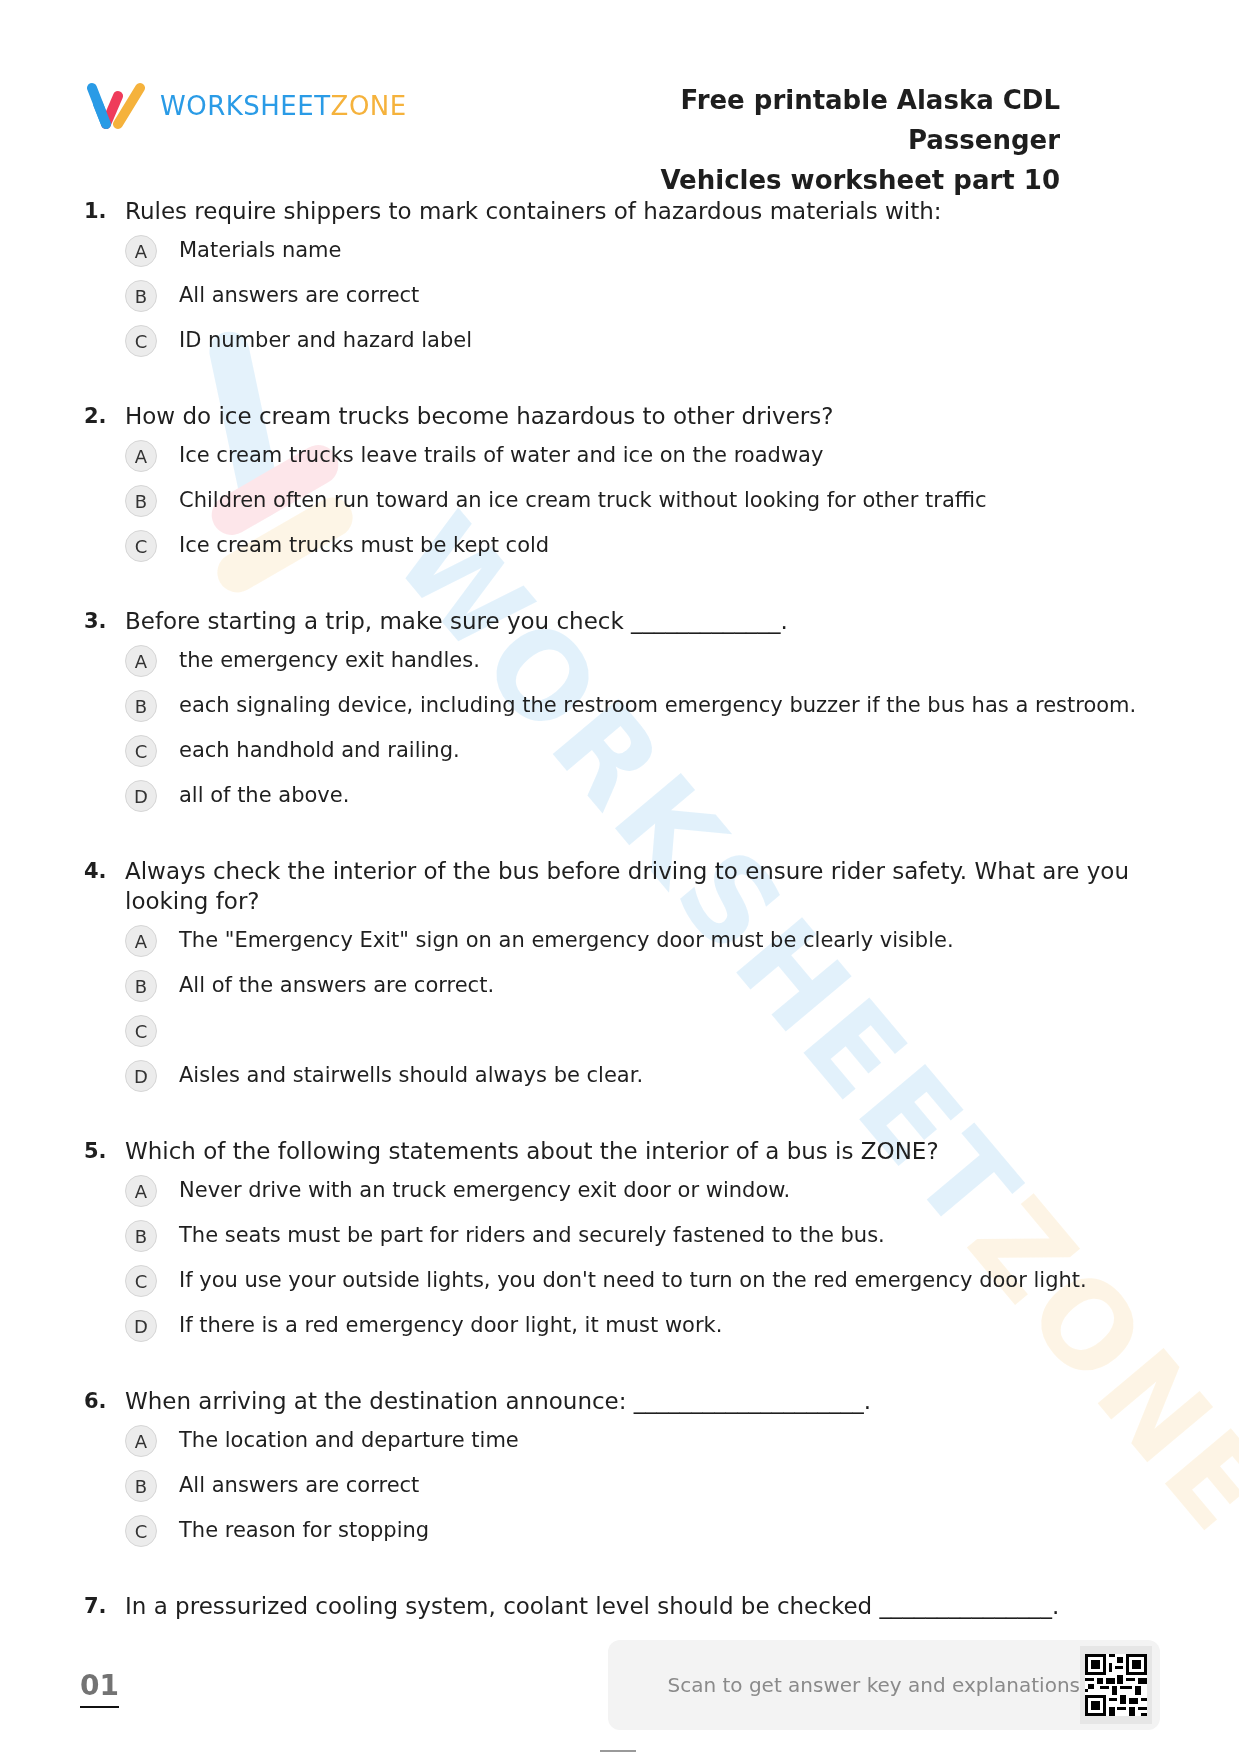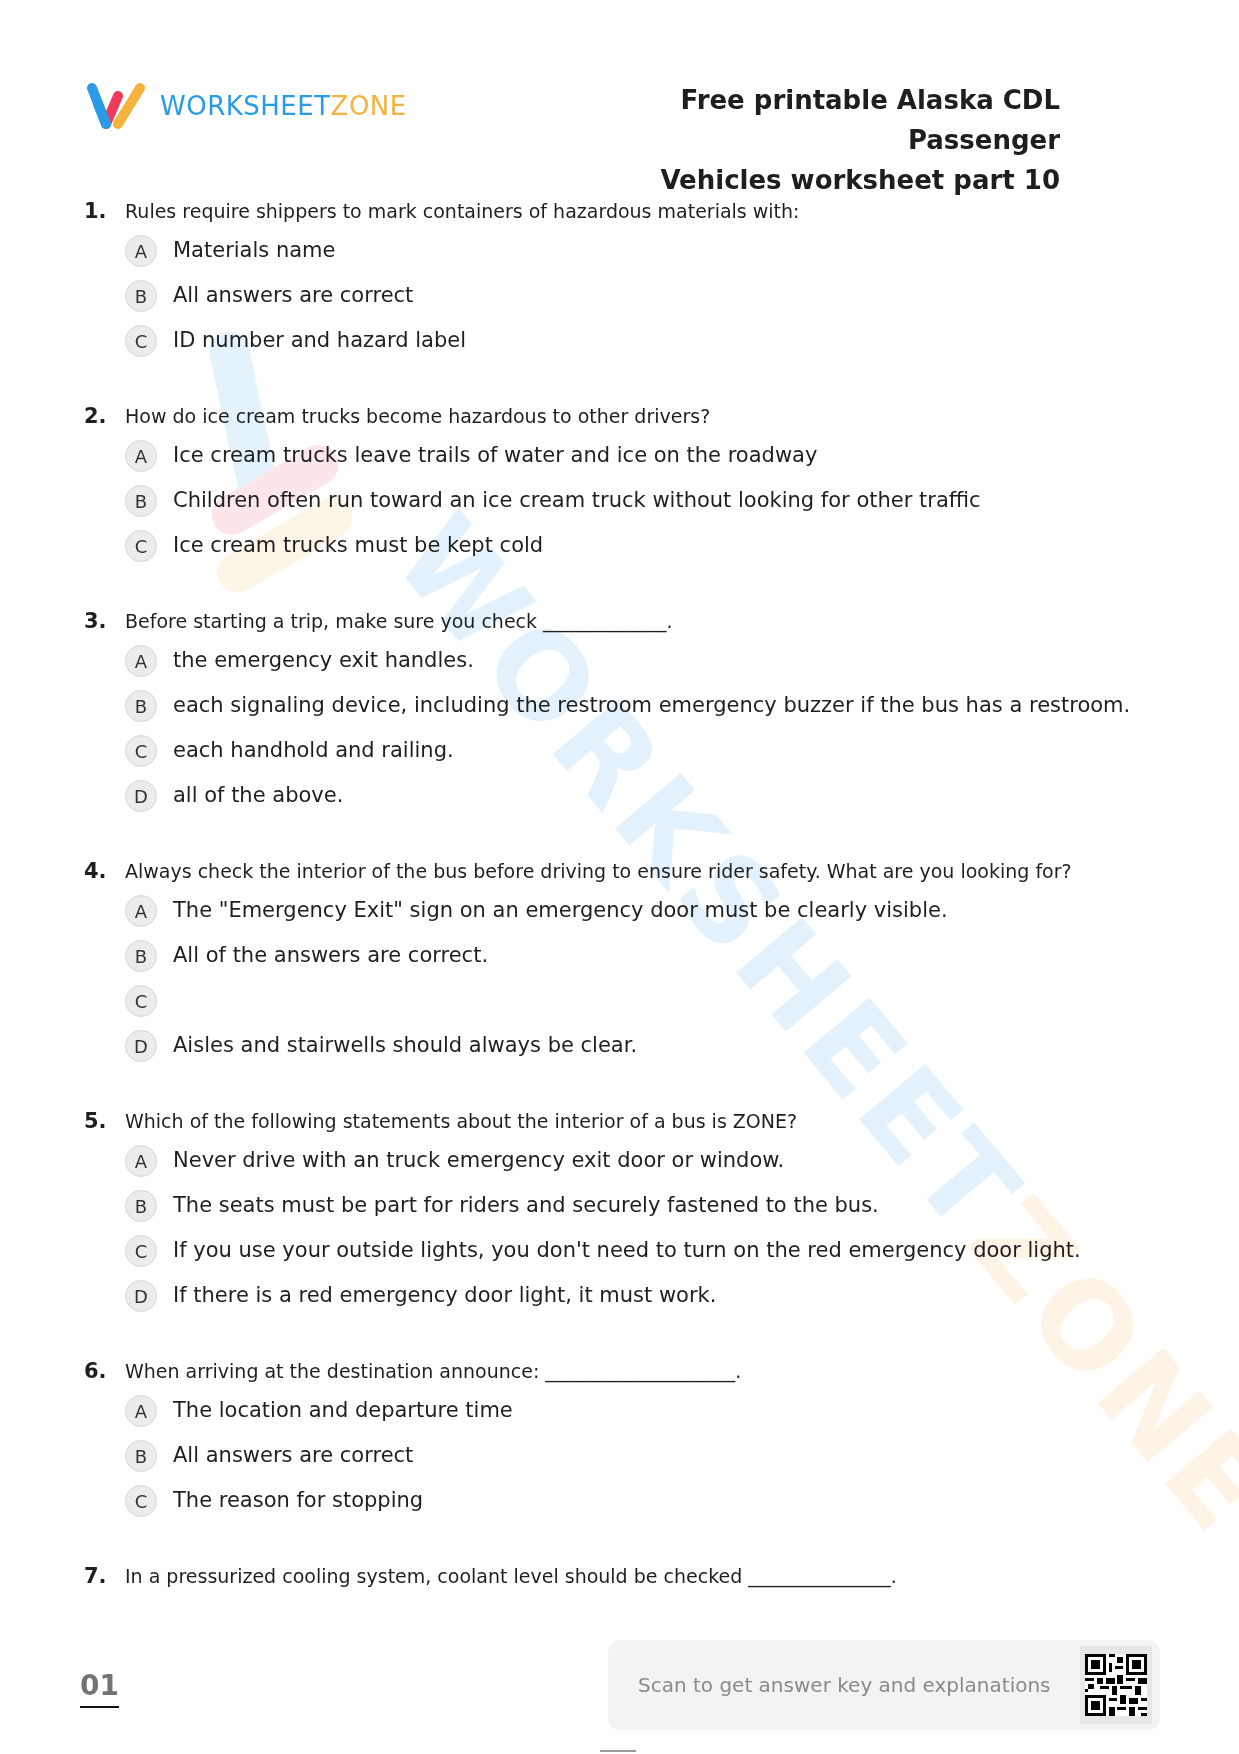--- a/index.html
+++ b/index.html
@@ -15,37 +15,37 @@
   .logo-text .z { color: #f5b23c; }
   .title {
     position: absolute; left: 540px; top: 80px; width: 520px; text-align: right;
     font-size: 26px; font-weight: bold; line-height: 40px; color: #1e1e1e;
   }
   .watermark { position: absolute; left: 0; top: 0; width: 1239px; height: 1754px; pointer-events: none; }
   .content { position: absolute; left: 84px; top: 196px; width: 1080px; }
   .q { margin-bottom: 30px; }
   .q-row { display: flex; align-items: flex-start; }
   .q-num { width: 41px; font-weight: bold; font-size: 21px; line-height: 30px; flex-shrink: 0; }
-  .q-text { font-size: 19px; line-height: 30px; flex: 1; }
+  .q-text { font-size: 23px; line-height: 30px; flex: 1; }
   .opts { margin-left: 41px; margin-top: 10px; display: flex; flex-wrap: wrap; }
   .opt { display: flex; align-items: flex-start; width: 100%; margin-bottom: 14px; }
   .opts.grid .opt { width: 563px; }
   .badge {
     width: 32px; height: 32px; border-radius: 50%; background: #ececec; border: 1px solid #d6d6d6;
     display: flex; align-items: center; justify-content: center; font-size: 18px; color: #333;
     flex-shrink: 0; box-sizing: border-box; margin-top: -1px;
   }
-  .opt-text { margin-left: 16px; font-size: 21px; line-height: 29px; flex: 1; }
+  .opt-text { margin-left: 22px; font-size: 21px; line-height: 29px; flex: 1; }
   .footer-num {
     position: absolute; left: 80px; top: 1670px; font-size: 28px; font-weight: bold;
     border-bottom: 2px solid #111; line-height: 32px; padding-bottom: 4px; color: #737373;
   }
   .scan-box {
     position: absolute; left: 608px; top: 1640px; width: 552px; height: 90px; background: #f3f3f3;
-    border-radius: 12px; display: flex; align-items: center;
+    border-radius: 12px; display: flex; align-items: center; text-align: right;
   }
   .scan-text { margin-left: 30px; font-size: 20px; color: #8a8a8a; flex: 1; }
   .qr { width: 72px; height: 78px; background: #e6e6e6; margin-right: 8px; display: flex; align-items: center; justify-content: center; }
   .bottom-line { position: absolute; left: 600px; top: 1750px; width: 36px; height: 2px; background: #9a9a9a; }
 </style>
 </head>
 <body>
 
 <svg class="watermark" viewBox="0 0 1239 1754">
   <g opacity="0.12">

